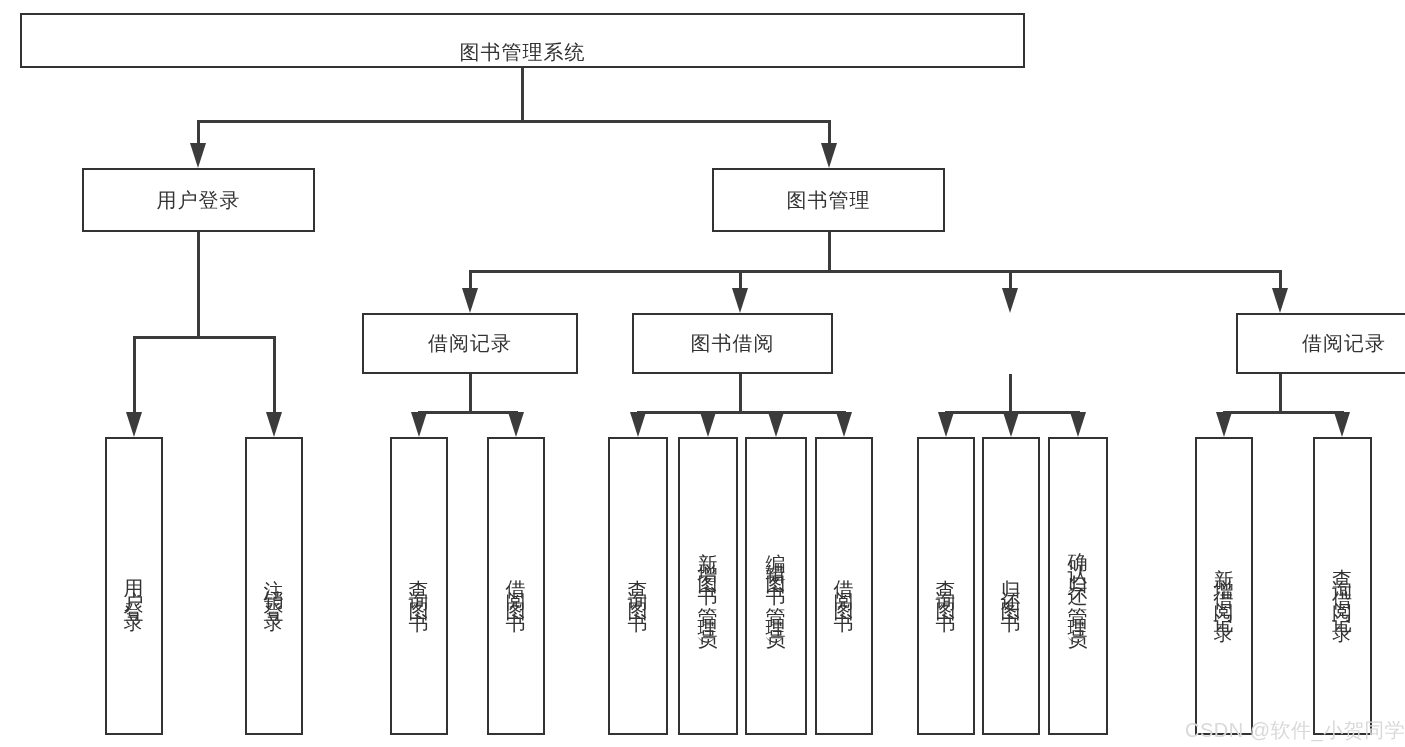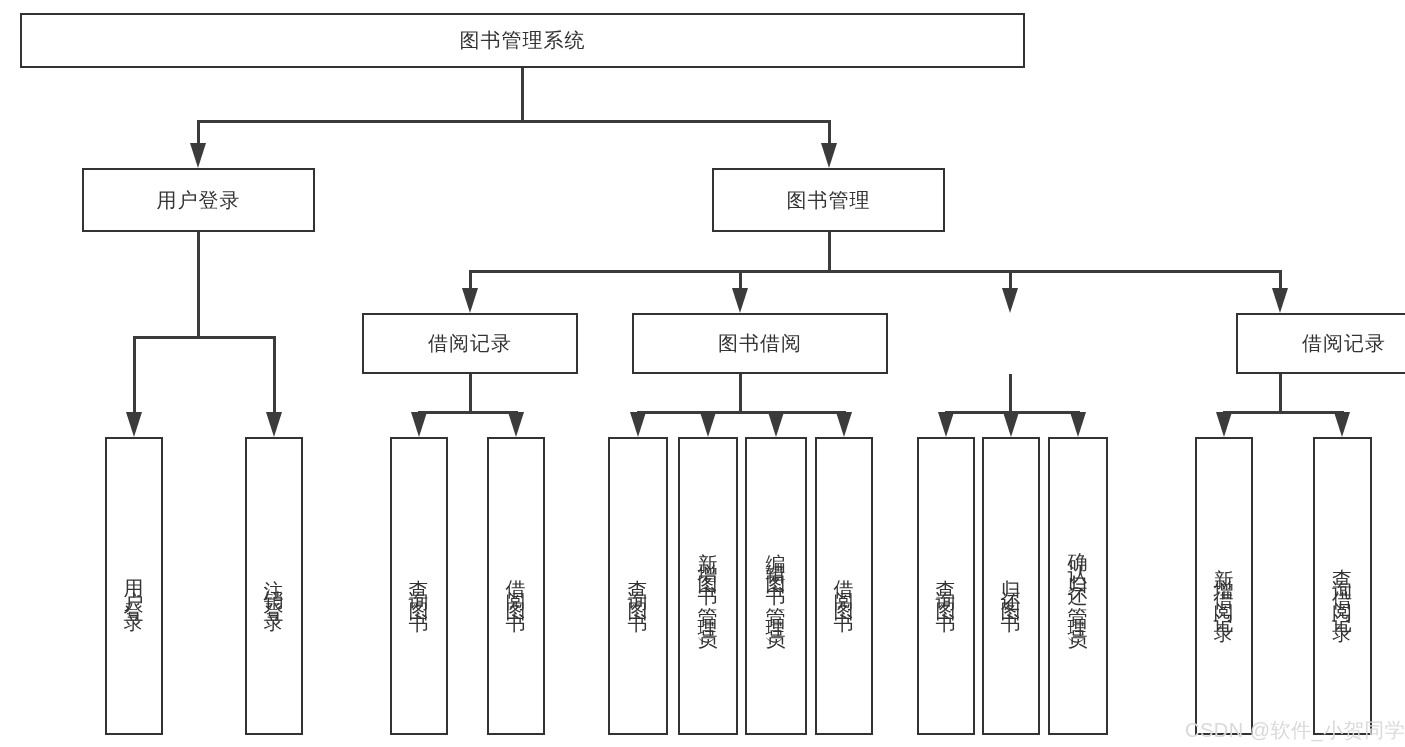--- a/index.html
+++ b/index.html
@@ -32,21 +32,21 @@
   .watermark{
     position:absolute;left:1185px;top:717px;z-index:10;
     font-size:20px;color:var(--watermark);letter-spacing:.5px;white-space:nowrap;
   }
 </style>
 </head>
 <body>
 
 <div class="stage">
 
-  <div class="box" style="left:20px;top:13px;width:1005px;height:55px;">
+  <div class="box" style="left:20px;top:13px;width:1005px;height:55px;align-items:flex-end;">
     <span>图书管理系统</span>
   </div>
 
   <div class="vline" style="left:521px;top:68px;height:52px;"></div>
   <div class="hline" style="left:197px;top:120px;width:634px;"></div>
   <div class="vline" style="left:197px;top:120px;height:24px;"></div>
   <div class="vline" style="left:828px;top:120px;height:24px;"></div>
   <div class="arrow" style="left:190px;top:143px;"></div>
   <div class="arrow" style="left:821px;top:143px;"></div>
 
@@ -71,21 +71,21 @@
   <div class="vline" style="left:1009px;top:270px;height:19px;"></div>
   <div class="vline" style="left:1279px;top:270px;height:19px;"></div>
   <div class="arrow" style="left:462px;top:288px;"></div>
   <div class="arrow" style="left:732px;top:288px;"></div>
   <div class="arrow" style="left:1002px;top:288px;"></div>
   <div class="arrow" style="left:1272px;top:288px;"></div>
 
   <div class="box" style="left:362px;top:313px;width:216px;height:61px;">
     <span>借阅记录</span>
   </div>
-  <div class="box" style="left:632px;top:313px;width:256px;height:61px;">
+  <div class="box" style="left:632px;top:313px;width:201px;height:61px;">
     <span>图书借阅</span>
   </div>
   <div class="box" style="left:1236px;top:313px;width:216px;height:61px;">
     <span>借阅记录</span>
   </div>
 
   <div class="vline" style="left:469px;top:374px;height:38px;"></div>
   <div class="vline" style="left:739px;top:374px;height:38px;"></div>
   <div class="vline" style="left:1009px;top:374px;height:38px;"></div>
   <div class="vline" style="left:1279px;top:374px;height:38px;"></div>

